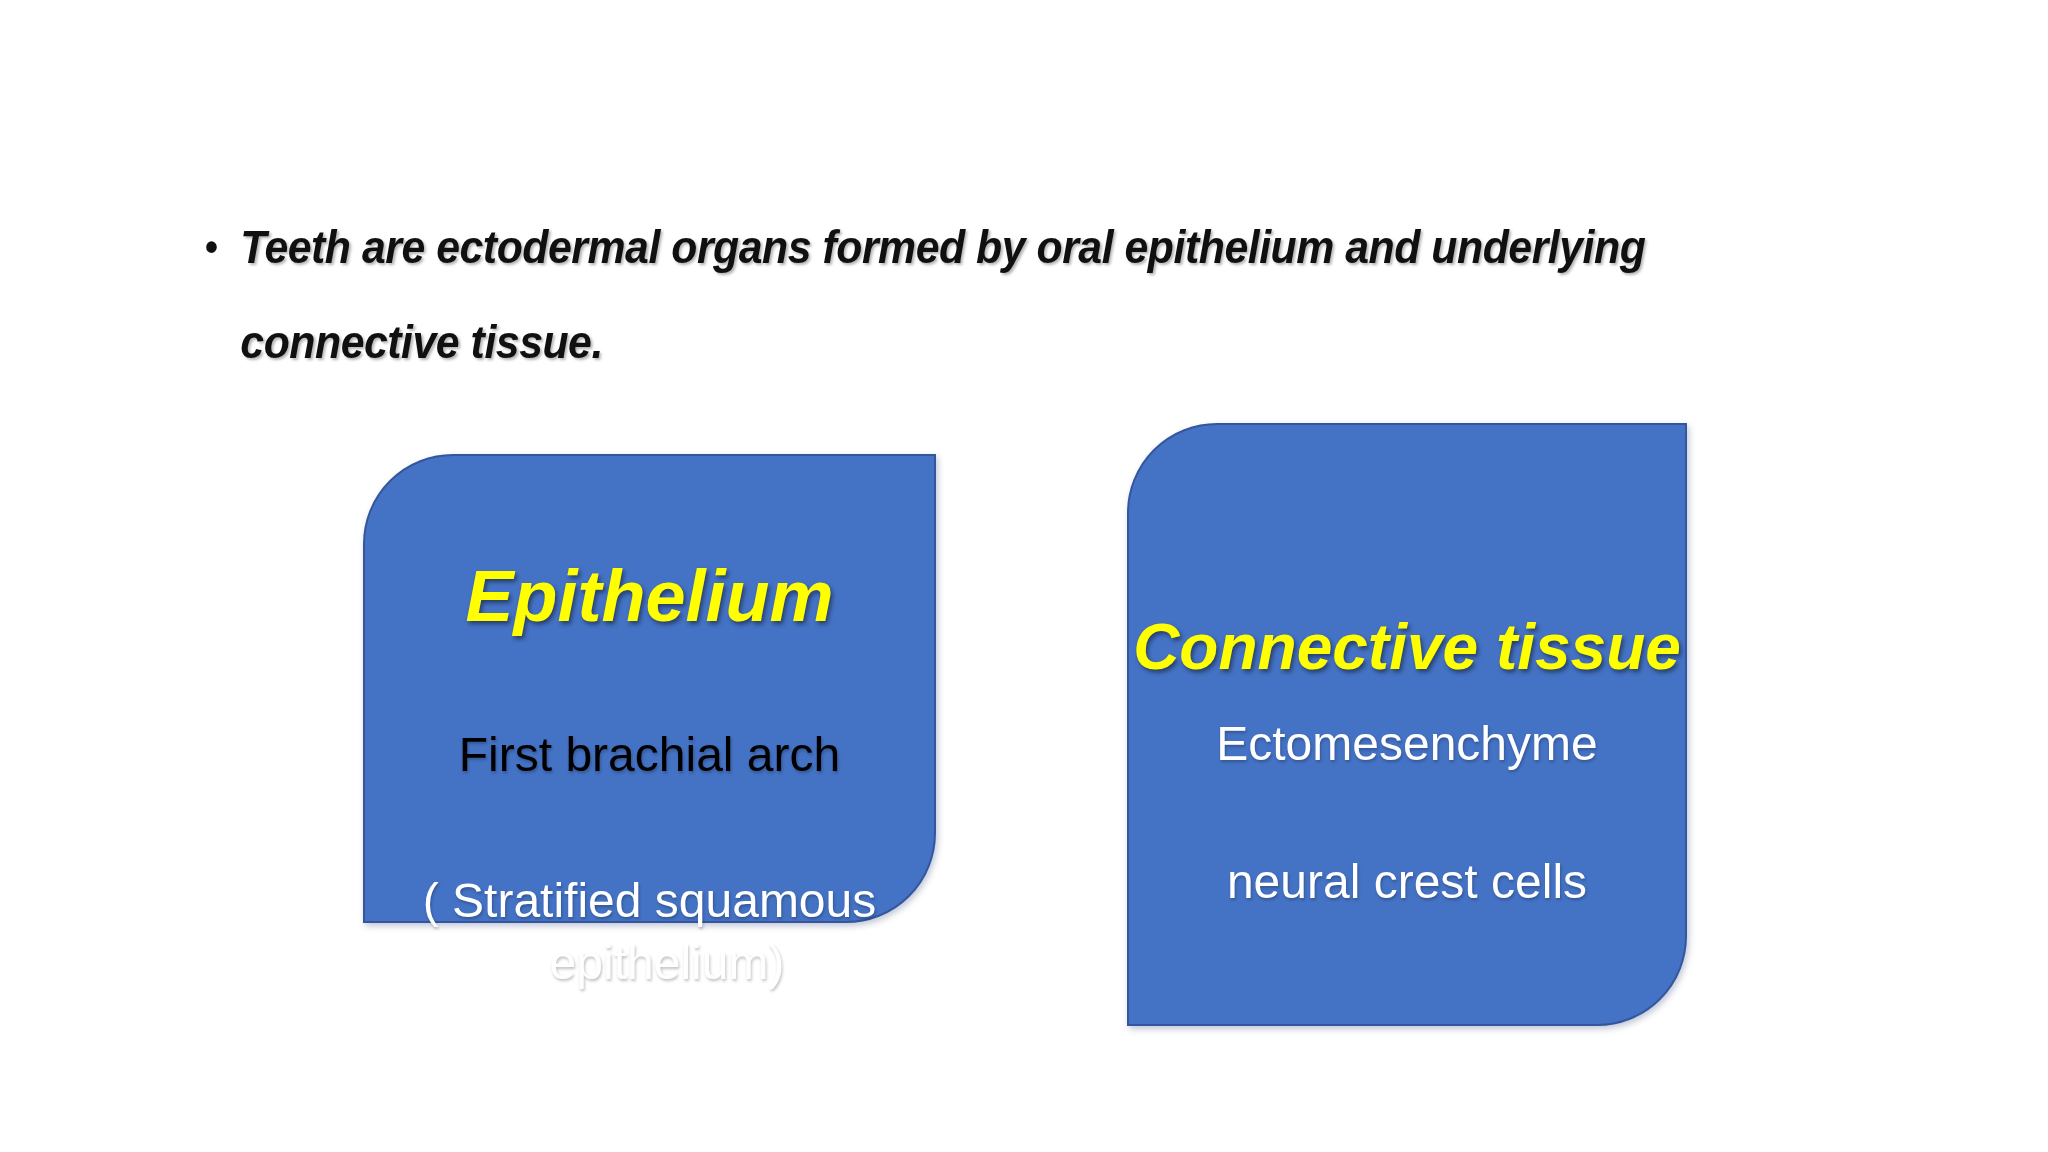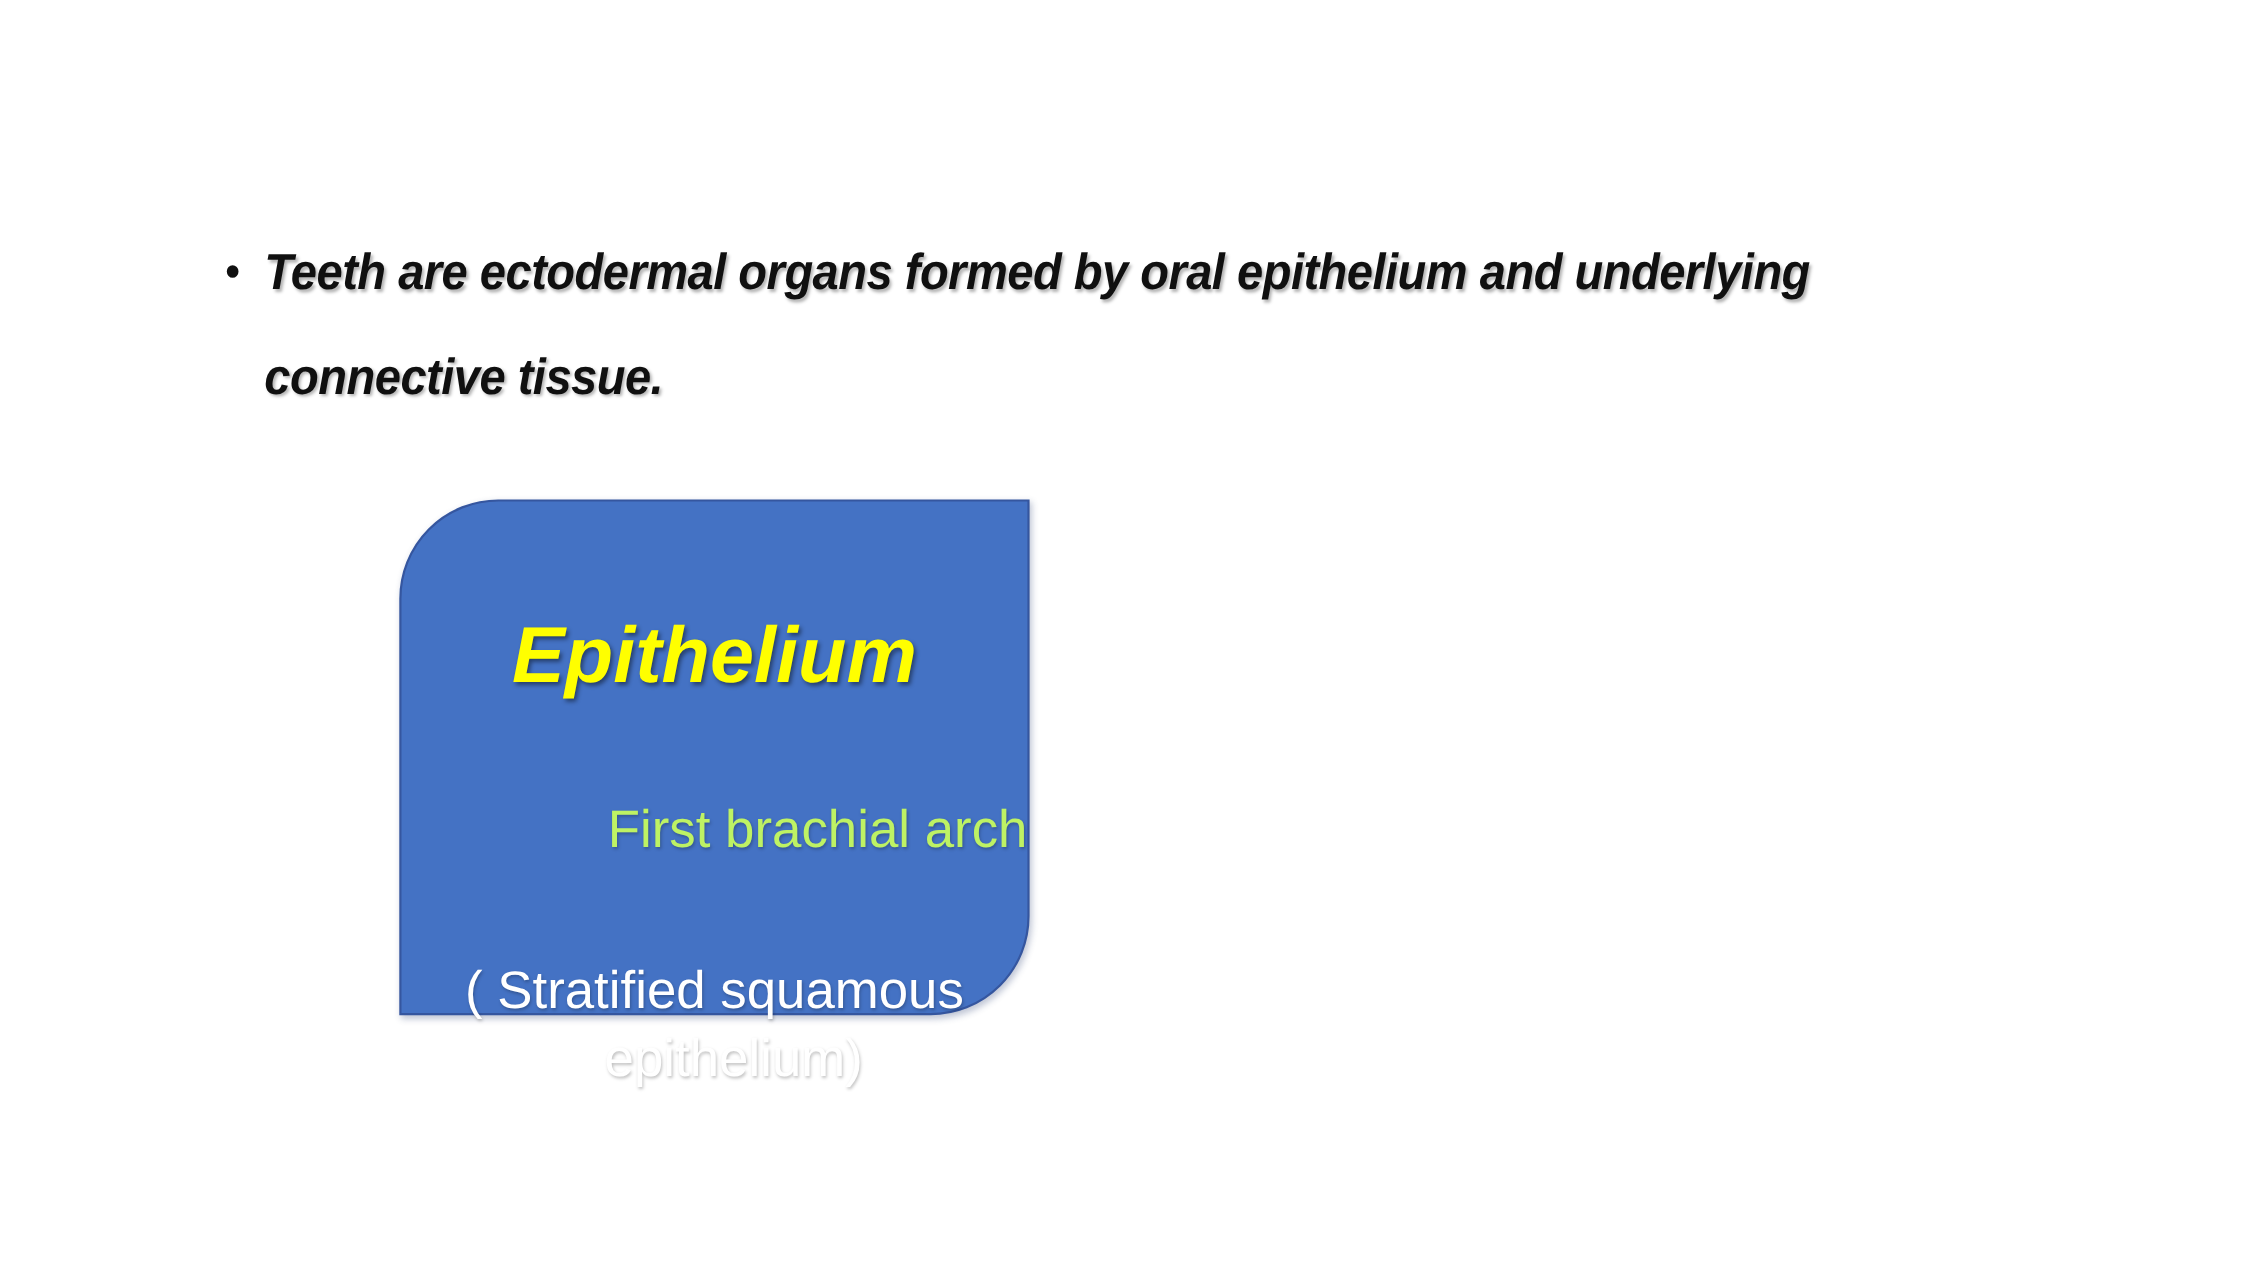--- a/index.html
+++ b/index.html
@@ -87,21 +87,28 @@
   <div class="bullet-wrap" style="color: rgb(16, 16, 16);">
     <span class="bullet-marker">•</span>
     <div class="bullet-lines">
       <div class="bullet-line">Teeth are ectodermal organs formed by oral epithelium and underlying</div>
       <div class="bullet-line">connective tissue.</div>
     </div>
   </div>
 
   <div class="card" id="card-0" style="background: rgb(68, 114, 196); border-color: rgb(53, 86, 159);">
     <div class="card-title" style="color: rgb(255, 255, 0);">Epithelium</div>
-    <div class="card-subtitle" style="color: #bef264; text-align: right;">First brachial arch</div>
+    <div class="card-subtitle" style="color: #000000;">First brachial arch</div>
     <div class="card-notes">
       <div class="card-note-line" style="color: rgb(255, 255, 255);">( Stratified squamous</div>
       <div class="card-note-line" style="color: rgb(255, 255, 255); padding-left: 35px;">epithelium)</div>
     </div>
   </div>
 
+  <div class="card" id="card-1" style="background: rgb(68, 114, 196); border-color: rgb(53, 86, 159);">
+    <div class="card-title" style="color: rgb(255, 255, 0);">Connective tissue</div>
+    <div class="card-subtitle" style="color: rgb(255, 255, 255);">Ectomesenchyme</div>
+    <div class="card-notes">
+      <div class="card-note-line" style="color: rgb(255, 255, 255);">neural crest cells</div>
+    </div>
+  </div>
 
 </div>
 
 </body></html>

